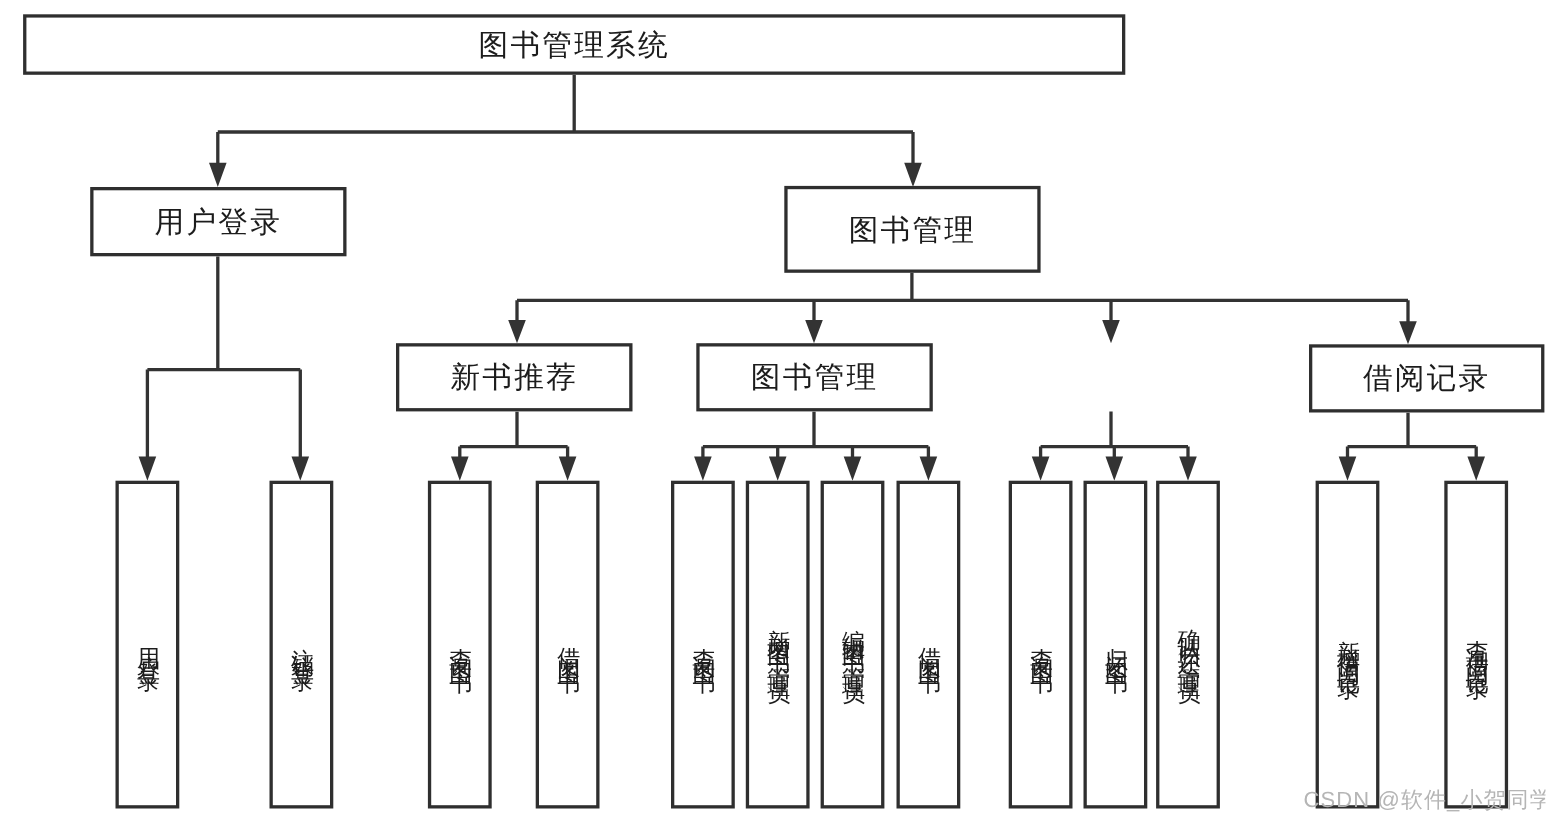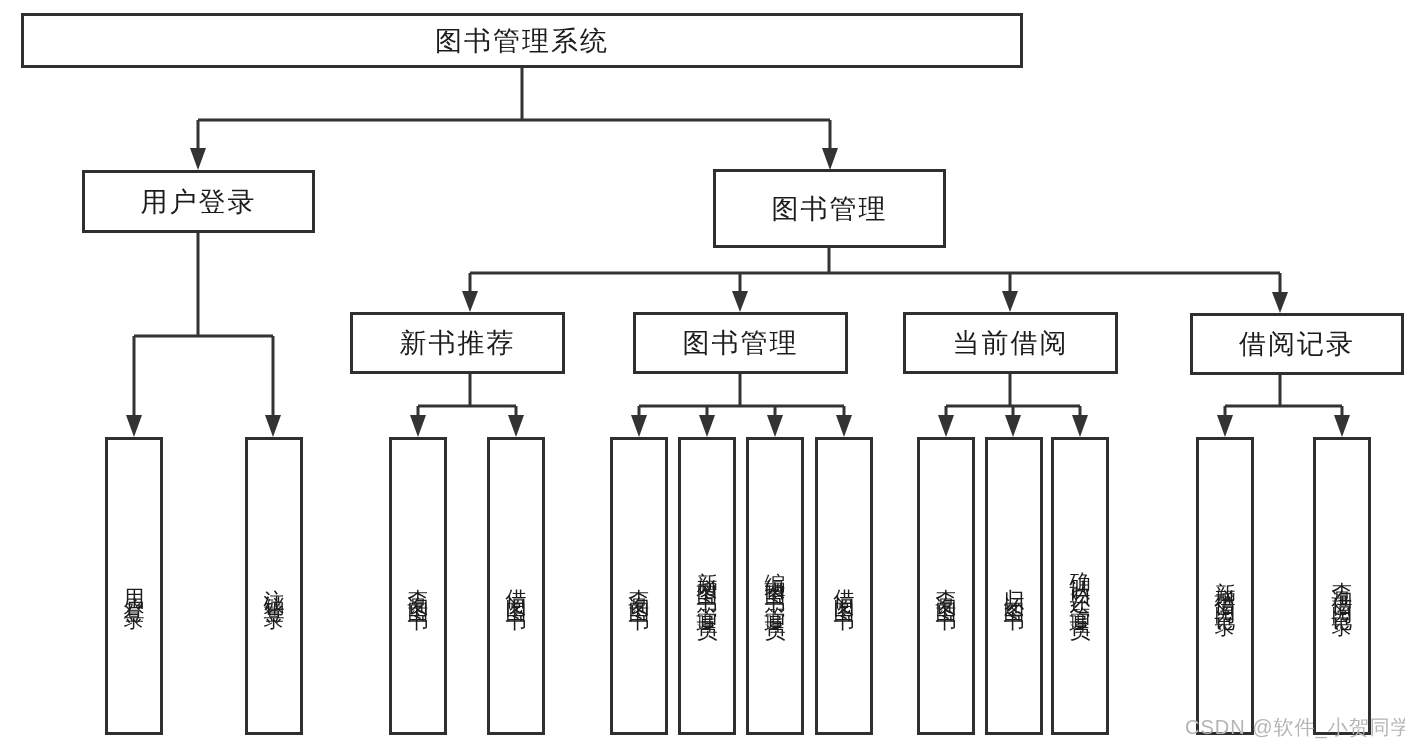--- a/index.html
+++ b/index.html
@@ -86,23 +86,22 @@
       M1072 415 L1088 415 L1080 437 Z
       M1217 415 L1233 415 L1225 437 Z
       M1334 415 L1350 415 L1342 437 Z"></path>
   </svg>
 
   <div class="box" style="left:21px;top:13px;width:1002px;height:55px">图书管理系统</div>
 
   <div class="box" style="left:82px;top:170px;width:233px;height:63px">用户登录</div>
   <div class="box" style="left:713px;top:169px;width:233px;height:79px">图书管理</div>
 
-  <div class="box" style="left:350px;top:312px;width:215px;height:62px">新书推荐</div>
+  <div class="box" style="left:360px;top:312px;width:215px;height:62px">新书推荐</div>
   <div class="box" style="left:633px;top:312px;width:215px;height:62px">图书管理</div>
-  <div class="box" style="left:903px;top:312px;width:215px;height:62px">当前借阅</div>
   <div class="box" style="left:1190px;top:313px;width:214px;height:62px">借阅记录</div>
 
   <div class="box leaf" style="left:105px">用户登录</div>
   <div class="box leaf" style="left:245px">注销登录</div>
   <div class="box leaf" style="left:389px">查询图书</div>
   <div class="box leaf" style="left:487px">借阅图书</div>
   <div class="box leaf" style="left:610px">查询图书</div>
   <div class="box leaf" style="left:678px">新增图书（管理员）</div>
   <div class="box leaf" style="left:746px">编辑图书（管理员）</div>
   <div class="box leaf" style="left:815px">借阅图书</div>

